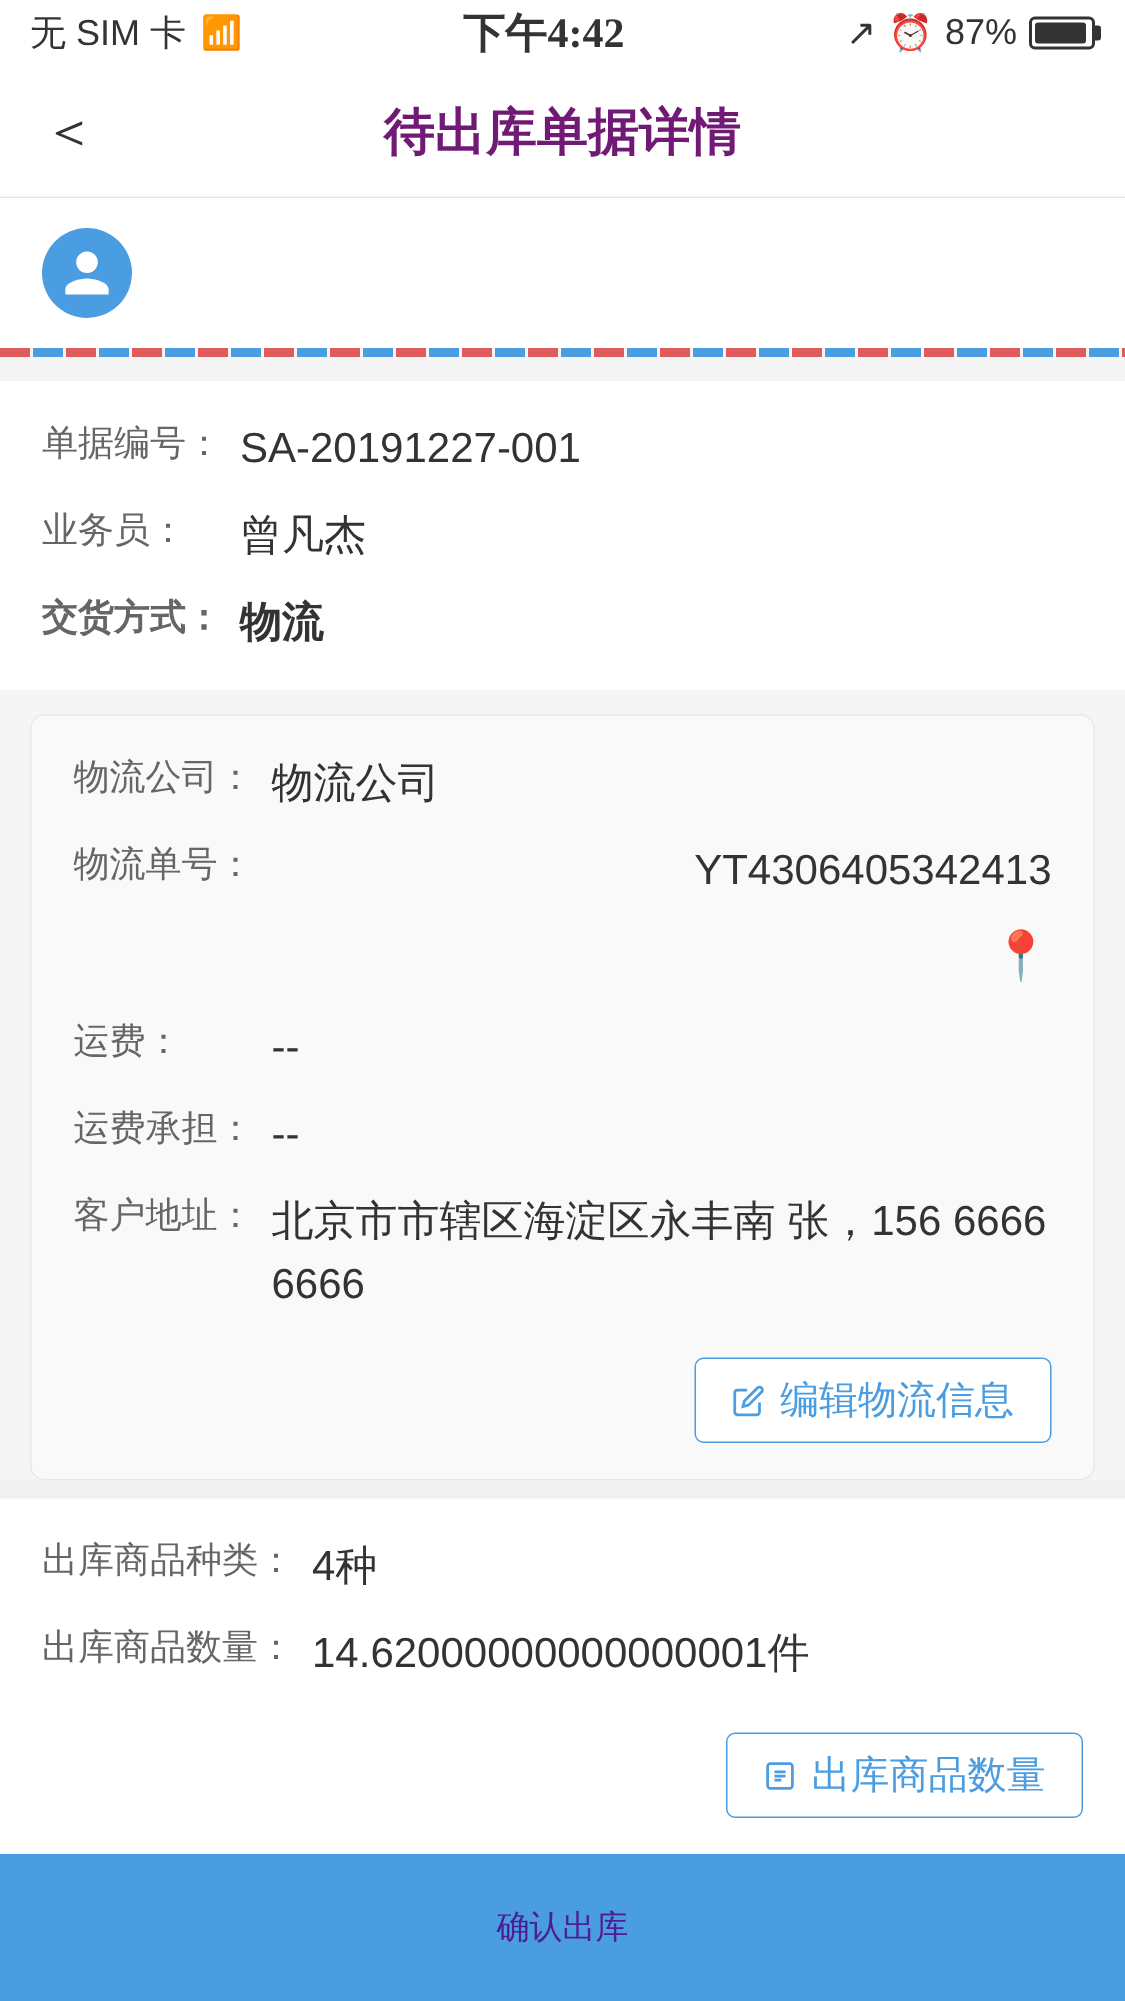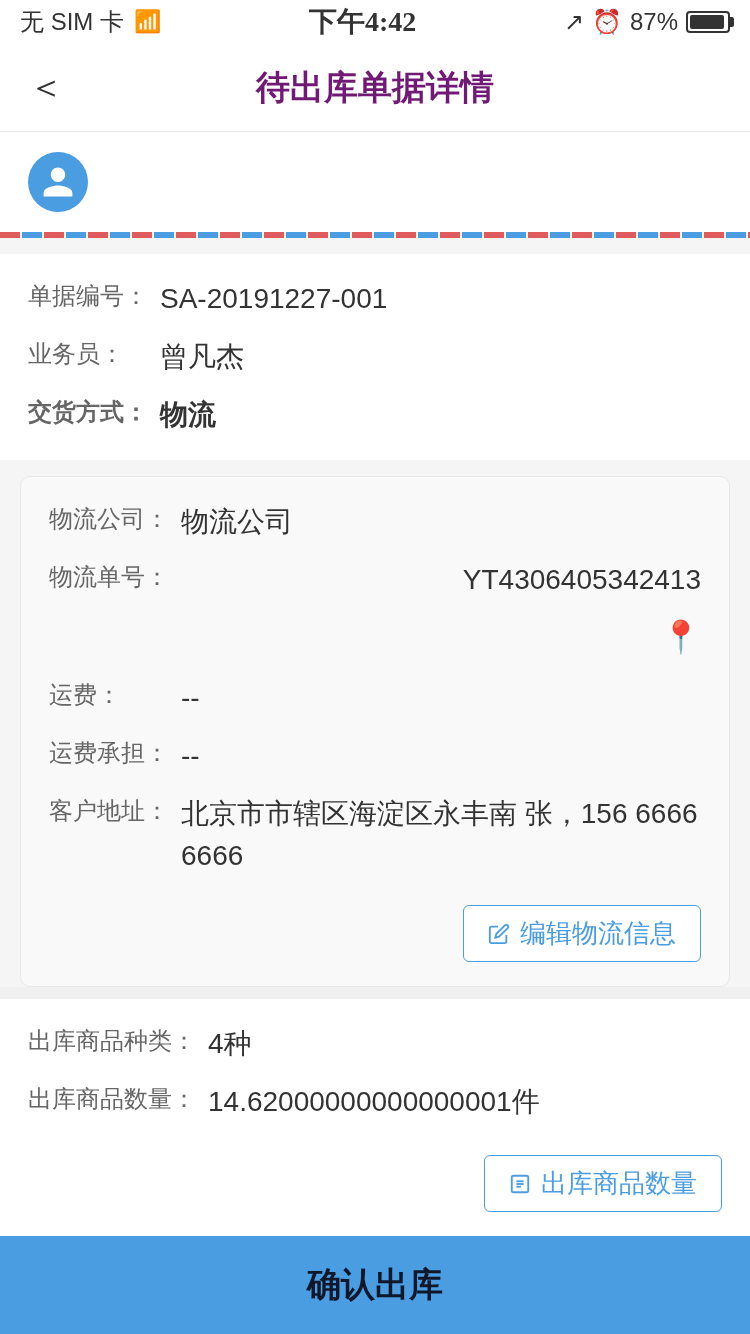--- a/index.html
+++ b/index.html
@@ -223,23 +223,23 @@
       bottom: 0;
       width: 750px;
       height: 98px;
       background: #4a9de0;
       display: flex;
       align-items: center;
       justify-content: center;
       cursor: pointer;
     }
     .confirm-text {
-      color: #0f172a;
-      font-size: 34px;
-      font-weight: 700;
+      color: #4c1d95;
+      font-size: 22px;
+      font-weight: 400;
     }
 
     .content-wrap {
       padding-bottom: 98px;
     }
   </style>
 </head>
 <body>
 
 <div class="content-wrap">

